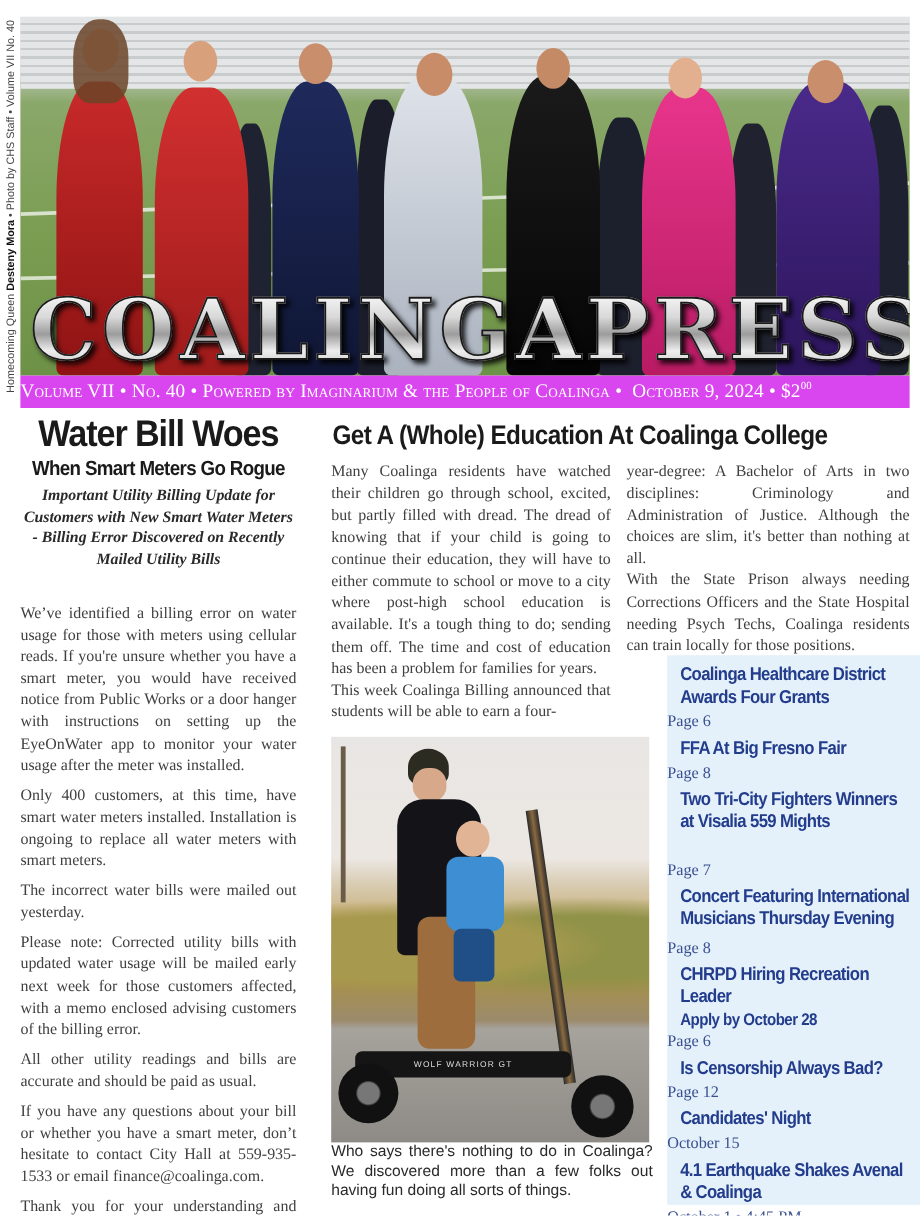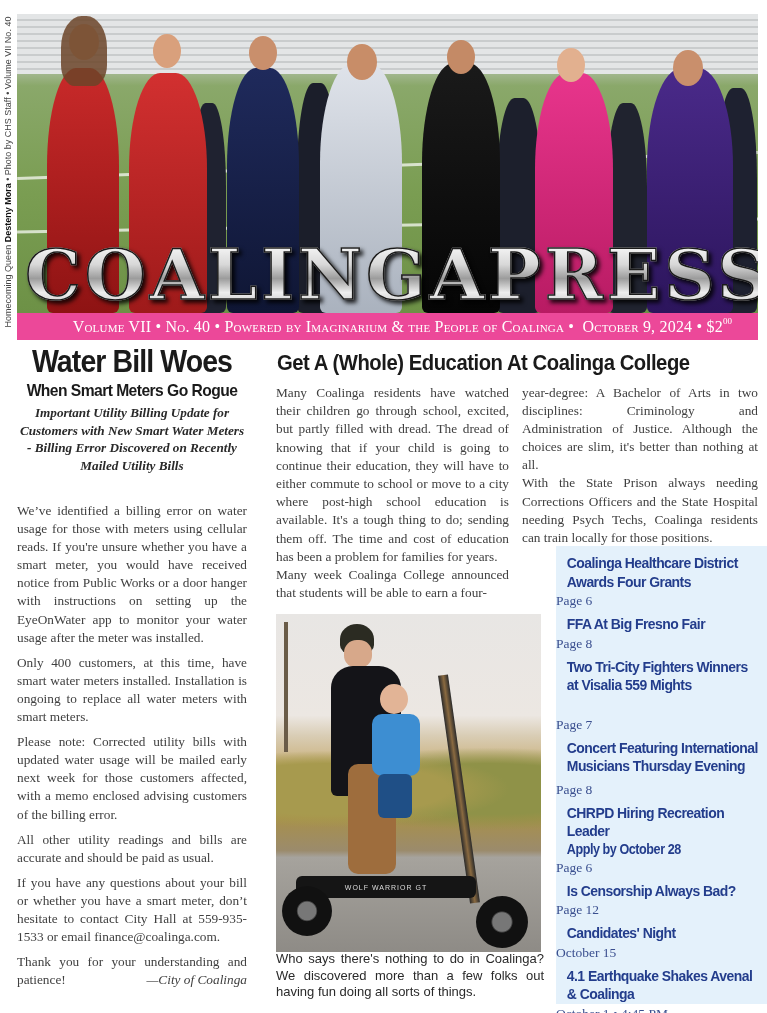--- a/index.html
+++ b/index.html
@@ -43,24 +43,24 @@
     background: linear-gradient(180deg, #ffffff 0%, #d8d8d8 35%, #9c9c9c 55%, #eeeeee 75%, #bdbdbd 100%);
     -webkit-background-clip: text; background-clip: text; -webkit-text-fill-color: transparent;
     -webkit-text-stroke: 1.5px #1a1a1a;
     filter: drop-shadow(3px 3px 2px rgba(0,0,0,0.85));
     line-height: 1;
   }
 
   
   .banner {
     position: absolute; left: 17px; top: 313px; width: 741px; height: 27px;
-    background: #ec4899; color: #ffffff;
-    display: flex; align-items: center; justify-content: center;
+    background: #d946ef; color: #ffffff;
+    display: flex; align-items: center; justify-content: flex-start;
     font-family: "Liberation Serif", serif; font-size: 16px; letter-spacing: 0.2px;
-    font-variant: small-caps; white-space: nowrap; padding-left: 30px;
+    font-variant: small-caps; white-space: nowrap;
   }
   .banner sup { font-size: 9px; vertical-align: top; position: relative; top: -2px; }
 
   
   .col-left { position: absolute; left: 17px; top: 344px; width: 230px; }
   .h1 {
     font-family: "Liberation Sans", sans-serif; font-weight: bold; font-size: 31px; color: #1a1a1a;
     text-align: center; letter-spacing: -1px; transform: scaleX(0.92); transform-origin: center; white-space: nowrap;
     line-height: 36px;
   }
@@ -176,34 +176,35 @@
   &nbsp;<span>•</span>&nbsp;
   <span><span>$2</span><sup>00</sup></span>
 </div>
 
 <div class="col-left">
   <div class="h1">Water Bill Woes</div>
   <div class="h2">When Smart Meters Go Rogue</div>
   <div class="deck">Important Utility Billing Update for Customers with New Smart Water Meters - Billing Error Discovered on Recently Mailed Utility Bills</div>
   <p class="body-p first">We’ve identified a billing error on water usage for those with meters using cellular reads. If you're unsure whether you have a smart meter, you would have received notice from Public Works or a door hanger with instructions on setting up the EyeOnWater app to monitor your water usage after the meter was installed.</p>
   <p class="body-p">Only 400 customers, at this time, have smart water meters installed. Installation is ongoing to replace all water meters with smart meters.</p>
+  <p class="body-p">The incorrect water bills were mailed out yesterday.</p>
   <p class="body-p">Please note: Corrected utility bills with updated water usage will be mailed early next week for those customers affected, with a memo enclosed advising customers of the billing error.</p>
   <p class="body-p">All other utility readings and bills are accurate and should be paid as usual.</p>
   <p class="body-p">If you have any questions about your bill or whether you have a smart meter, don’t hesitate to contact City Hall at 559-935-1533 or email finance@coalinga.com.</p>
   <p class="body-p">
     <span>Thank you for your understanding and patience!</span>
     <span class="signoff">—City of Coalinga</span>
   </p>
 </div>
 
 <div class="h-edu">Get A (Whole) Education At Coalinga College</div>
 
 <div class="col-mid">
   <p class="body-p">Many Coalinga residents have watched their children go through school, excited, but partly filled with dread. The dread of knowing that if your child is going to continue their education, they will have to either commute to school or move to a city where post-high school education is available. It's a tough thing to do; sending them off. The time and cost of education has been a problem for families for years.</p>
-  <p class="body-p">Many week Coalinga College announced that students will be able to earn a four-</p>
+  <p class="body-p">This week Coalinga Billing announced that students will be able to earn a four-</p>
 </div>
 
 <div class="col-right-text">
   <p class="body-p">year-degree: A Bachelor of Arts in two disciplines: Criminology and Administration of Justice. Although the choices are slim, it's better than nothing at all.</p>
   <p class="body-p">With the State Prison always needing Corrections Officers and the State Hospital needing Psych Techs, Coalinga residents can train locally for those positions.</p>
 </div>
 
 <div class="photo">
   <div class="pole"></div>
 

